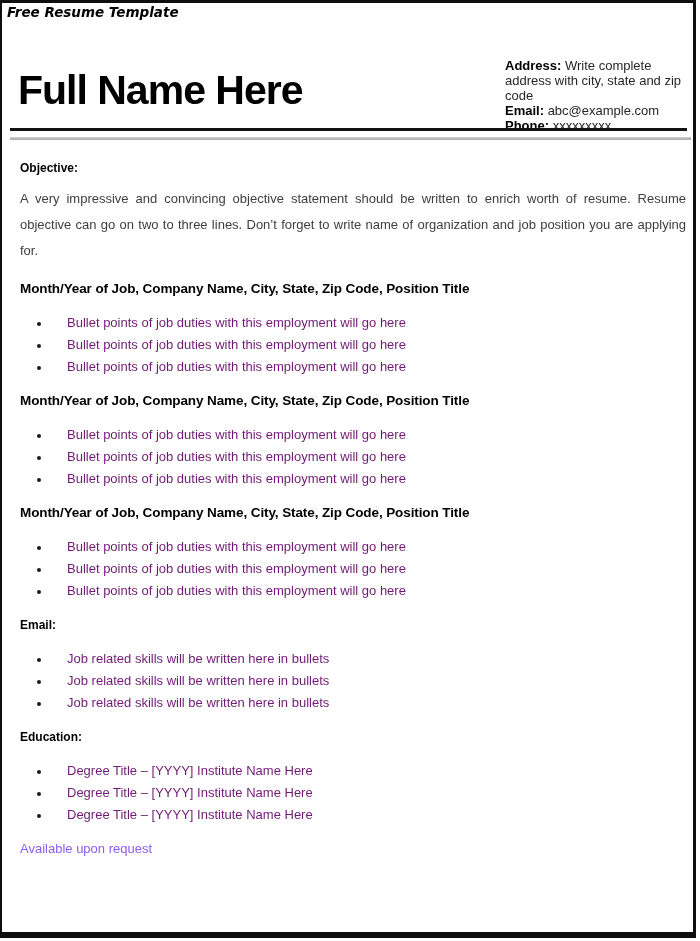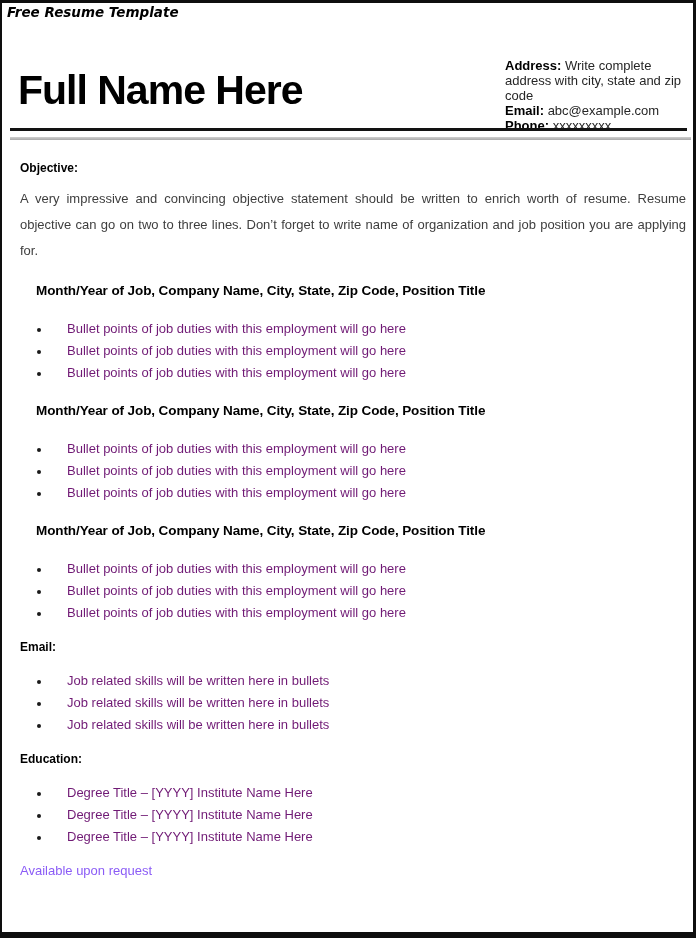--- a/index.html
+++ b/index.html
@@ -51,21 +51,21 @@
   .content {
     position: absolute; top: 150px; left: 20px; right: 14px;
     color: #3e3e3e; font-size: 13px;
   }
   h2.sec {
     font-size: 12px; font-weight: 700; color: #000;
     line-height: 22px; margin: 0;
   }
   h3.job {
     font-size: 13.5px; font-weight: 700; color: #000;
-    line-height: 22px; margin: 16px; letter-spacing: -0.1px;
+    line-height: 22px; margin: 0; letter-spacing: -0.1px;
   }
   p.body-text {
     margin: 7px 0 14px 0;
     line-height: 26px;
     text-align: justify;
     color: #3e3e3e;
   }
   ul.bullets {
     margin: 12px 0 12px 0;
     padding-left: 31px;

